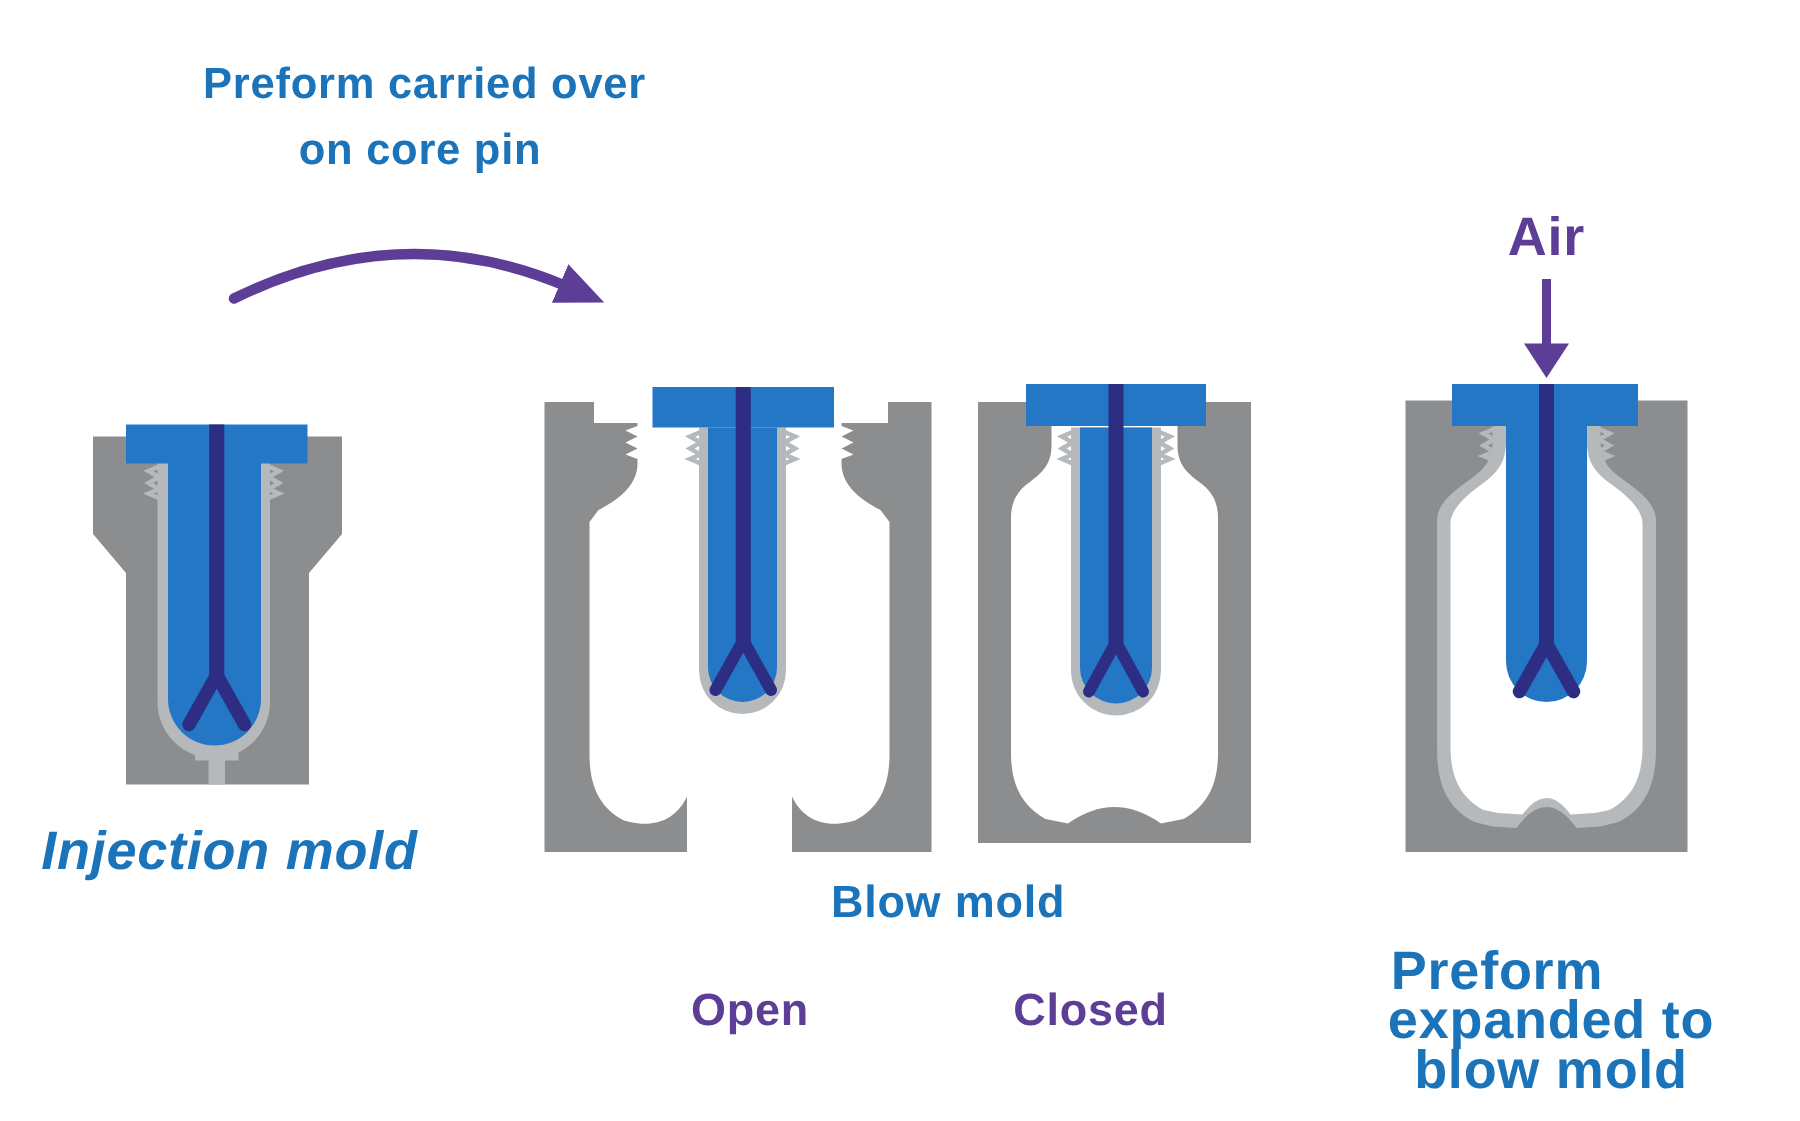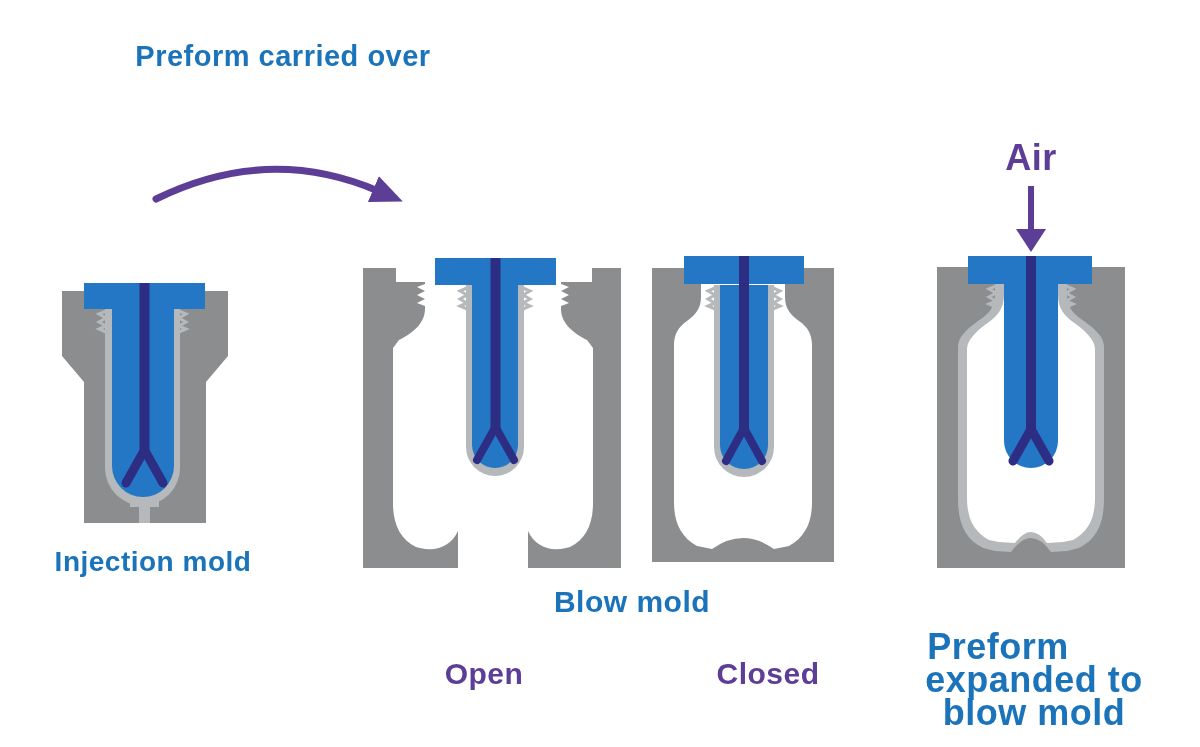--- a/index.html
+++ b/index.html
@@ -23,21 +23,21 @@
   .lbl{
     position:absolute;
     transform:translateX(-50%);
     font-weight:700;
     white-space:nowrap;
     letter-spacing:.5px;
   }
   .lbl-blue{color:var(--label-blue);}
   .lbl-purple{color:var(--accent-purple);}
   .f29{font-size:29px;}
-  .f28{font-size:28px;}
+  .f28{font-size:36px;font-style:italic;}
   .f30{font-size:30px;}
   .f27{font-size:36px;}
 </style>
 </head>
 <body>
 
 <div id="canvas">
 
   <svg id="scene" width="1200" height="747" viewBox="0 0 1200 747">
     <defs>
@@ -113,28 +113,29 @@
       <rect class="fill-navy" x="1026" y="256" width="10" height="178"></rect>
       <path class="stroke-navy" stroke-width="9" d="M1031,429 L1013,461 M1031,429 L1049,461"></path>
       <g>
         <path d="M1031,186 L1031,231" class="stroke-purple" stroke-width="6"></path>
         <polygon points="1016,229 1046,229 1031,252" class="fill-purple"></polygon>
       </g>
     </g>
   </svg>
 
   <div class="lbl lbl-blue f29" style="left:283px;top:40px">Preform carried over</div>
+  <div class="lbl lbl-blue f29" style="left:280px;top:84px">on core pin</div>
 
   <div class="lbl lbl-blue f28" style="left:153px;top:546px">Injection mold</div>
 
   <div class="lbl lbl-blue f30" style="left:632px;top:585px">Blow mold</div>
 
-  <div class="lbl lbl-purple f30" style="left:484px;top:657px">Open</div>
+  <div class="lbl lbl-purple f30" style="left:500px;top:657px">Open</div>
 
-  <div class="lbl lbl-purple f30" style="left:768px;top:657px">Closed</div>
+  <div class="lbl lbl-purple f30" style="left:727px;top:657px">Closed</div>
 
   <div class="lbl lbl-purple f27" style="left:1031px;top:137px">Air</div>
 
   <div class="lbl lbl-blue f27" style="left:998px;top:626px">Preform</div>
   <div class="lbl lbl-blue f27" style="left:1034px;top:659px">expanded to</div>
   <div class="lbl lbl-blue f27" style="left:1034px;top:692px">blow mold</div>
 
 </div>
 
 </body></html>

